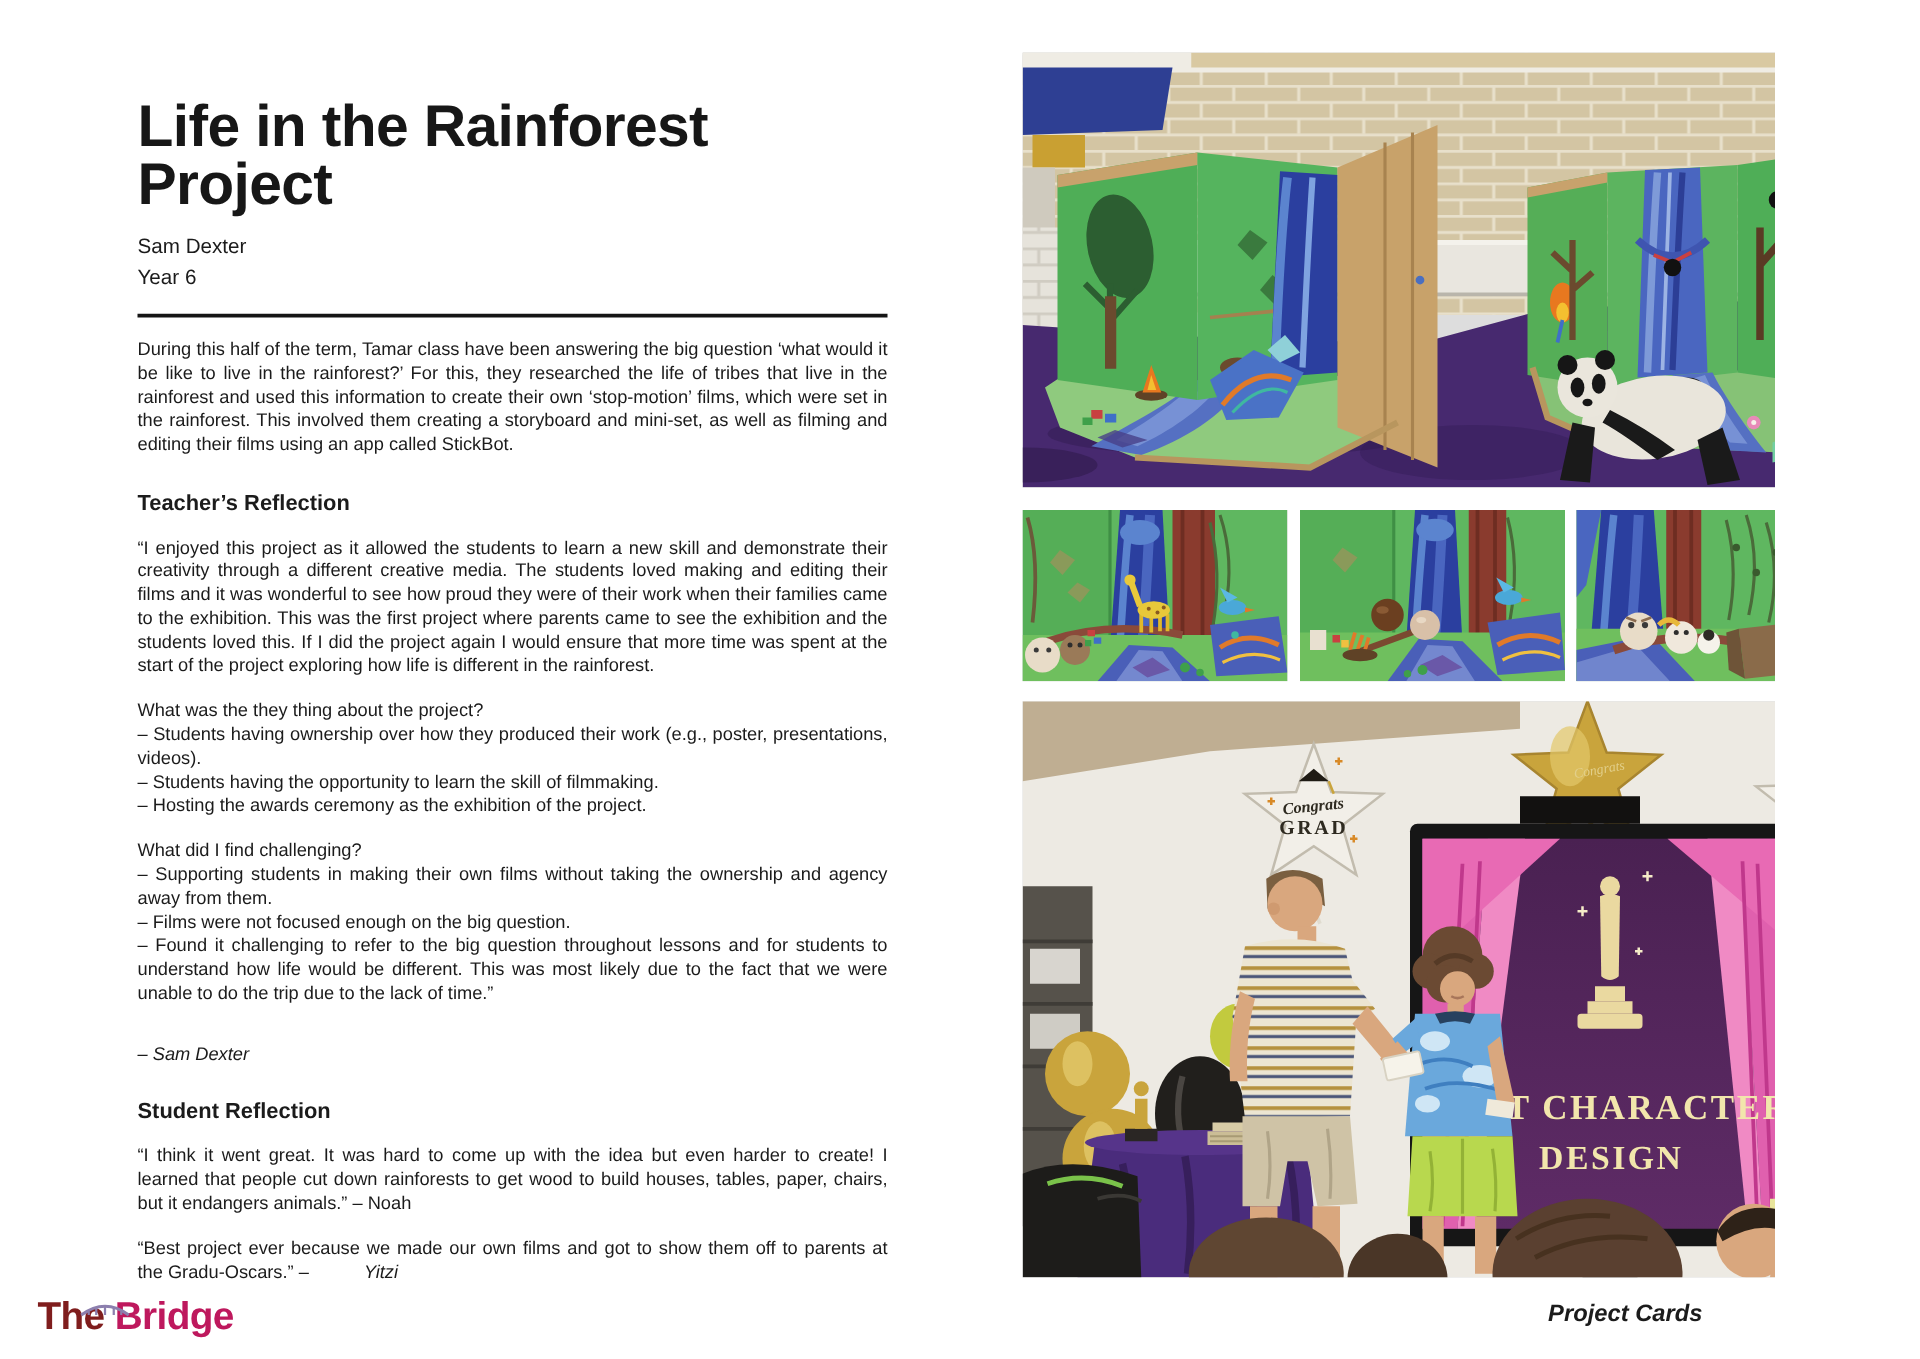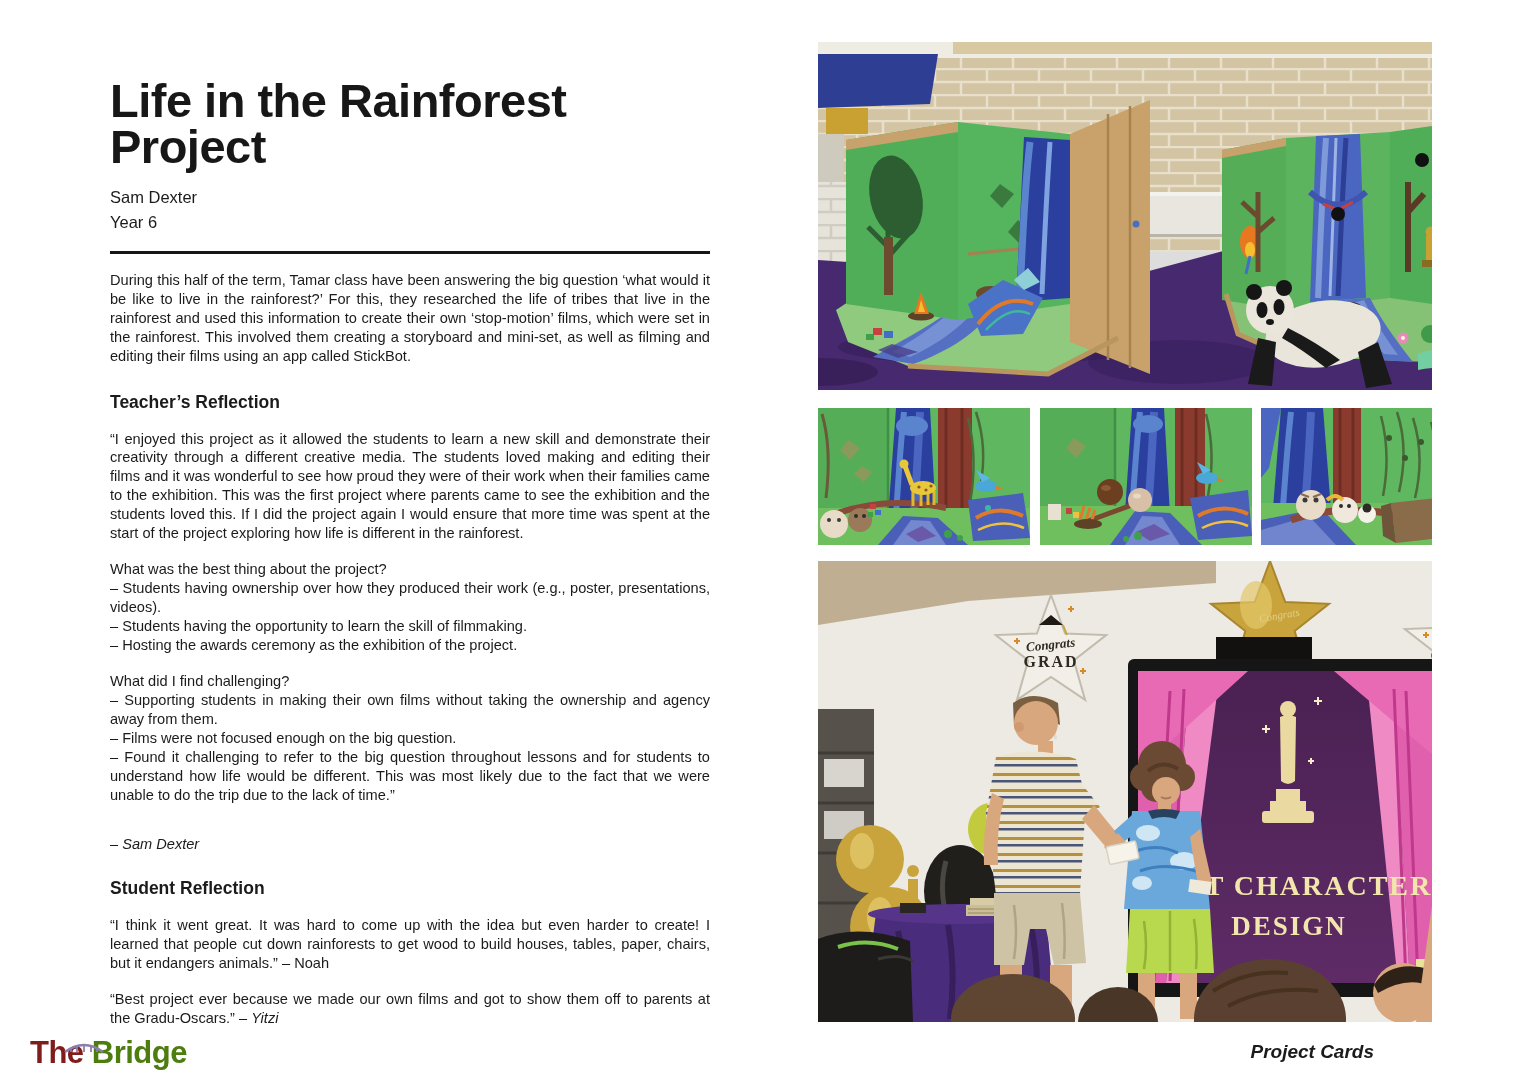--- a/index.html
+++ b/index.html
@@ -1,27 +1,27 @@
 <!DOCTYPE html>
 <html><head>
 <meta charset="utf-8">
 <style>
   html,body{margin:0;padding:0;background:#ffffff;}
   .page{position:relative;width:1420px;height:1087px;background:#ffffff;overflow:hidden;
-        font-family:"Liberation Sans",sans-serif;color:#1b1b1b;padding-left:12px;}
+        font-family:"Liberation Sans",sans-serif;color:#1b1b1b;}
   
   .text-col{position:absolute;left:110px;top:78px;width:600px;}
   .article-title{font-size:47px;font-weight:bold;line-height:0.97;letter-spacing:-0.5px;margin:0 0 16px 0;color:#171717;}
   .byline{font-size:16.5px;line-height:1.5;font-weight:500;}
   .rule{border:none;border-top:3.5px solid #151515;margin:16px 0 0 0;}
   .body-p{font-size:14.6px;line-height:1.30;text-align:justify;margin:17px 0 0 0;}
   .section-h{font-size:17.5px;font-weight:bold;margin:26px 0 0 0;}
   .attr{font-style:italic;font-size:14.6px;margin:31px 0 0 0;}
   .q-line{margin:0;}
-  .inline-italic{font-style:italic;}
+  .inline-italic{font-style:italic;margin-left:40px;}
   
   .footer-logo{position:absolute;left:30px;bottom:16px;font-size:31px;font-weight:bold;letter-spacing:-0.5px;}
   .footer-logo .bridge-icon{position:absolute;left:33px;top:-9px;}
   .page-label{position:absolute;right:58px;bottom:24px;font-size:19px;font-weight:bold;font-style:italic;}
   
   .photo{position:absolute;overflow:hidden;background:#ddd;}
   .photo svg{display:block;width:100%;height:100%;}
   .photo-top{left:818px;top:42px;width:655px;height:348px;}
   .ps1{left:818px;top:408px;width:212px;height:137px;}
   .ps2{left:1040px;top:408px;width:212px;height:137px;}
@@ -44,21 +44,21 @@
       <div>Year 6</div>
     </div>
     <hr class="rule">
 
     <p class="body-p">During this half of the term, Tamar class have been answering the big question ‘what would it be like to live in the rainforest?’ For this, they researched the life of tribes that live in the rainforest and used this information to create their own ‘stop-motion’ films, which were set in the rainforest. This involved them creating a storyboard and mini-set, as well as filming and editing their films using an app called StickBot.</p>
 
     <h2 class="section-h">Teacher’s Reflection</h2>
     <p class="body-p">“I enjoyed this project as it allowed the students to learn a new skill and demonstrate their creativity through a different creative media. The students loved making and editing their films and it was wonderful to see how proud they were of their work when their families came to the exhibition. This was the first project where parents came to see the exhibition and the students loved this. If I did the project again I would ensure that more time was spent at the start of the project exploring how life is different in the rainforest.</p>
 
     <div class="body-p">
-      <div class="q-line">What was the best thing about the project?</div>
+      <div class="q-line">What was the they thing about the project?</div>
       <div class="q-line">– Students having ownership over how they produced their work (e.g., poster, presentations, videos).</div>
       <div class="q-line">– Students having the opportunity to learn the skill of filmmaking.</div>
       <div class="q-line">– Hosting the awards ceremony as the exhibition of the project.</div>
     </div>
 
     <div class="body-p">
       <div class="q-line">What did I find challenging?</div>
       <div class="q-line">– Supporting students in making their own films without taking the ownership and agency away from them.</div>
       <div class="q-line">– Films were not focused enough on the big question.</div>
       <div class="q-line">– Found it challenging to refer to the big question throughout lessons and for students to understand how life would be different. This was most likely due to the fact that we were unable to do the trip due to the lack of time.”</div>
@@ -533,17 +533,17 @@
   </div>
 
   <div class="footer-logo">
     <span class="bridge-icon">
       <svg width="42" height="16" viewBox="0 0 42 16">
         <path d="M2,14 Q21,0 40,14" stroke="#8c7fae" stroke-width="2.5" fill="none"></path>
         <path d="M8,11 V14 M14,8 V14 M21,7 V14 M28,8 V14 M34,11 V14" stroke="#8c7fae" stroke-width="1.8"></path>
       </svg>
     </span>
     <span style="color:#7f1d1d">The</span>
-    <span style="color:#4d7c0f">Bridge</span>
+    <span style="color:#be185d">Bridge</span>
   </div>
   <div class="page-label">Project Cards</div>
 
 </div>
 
 </body></html>

